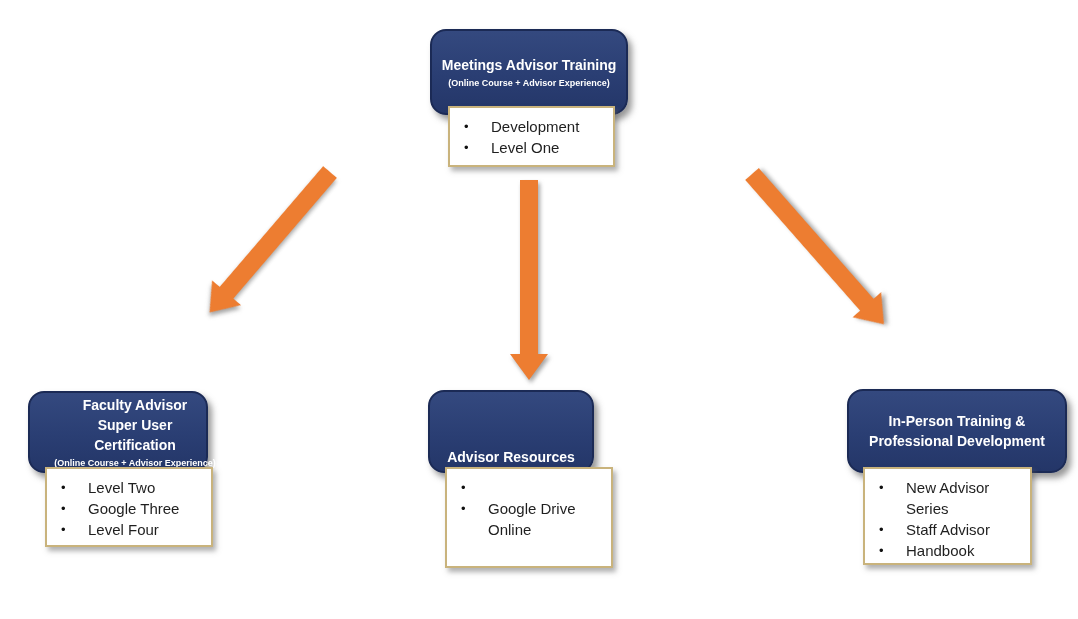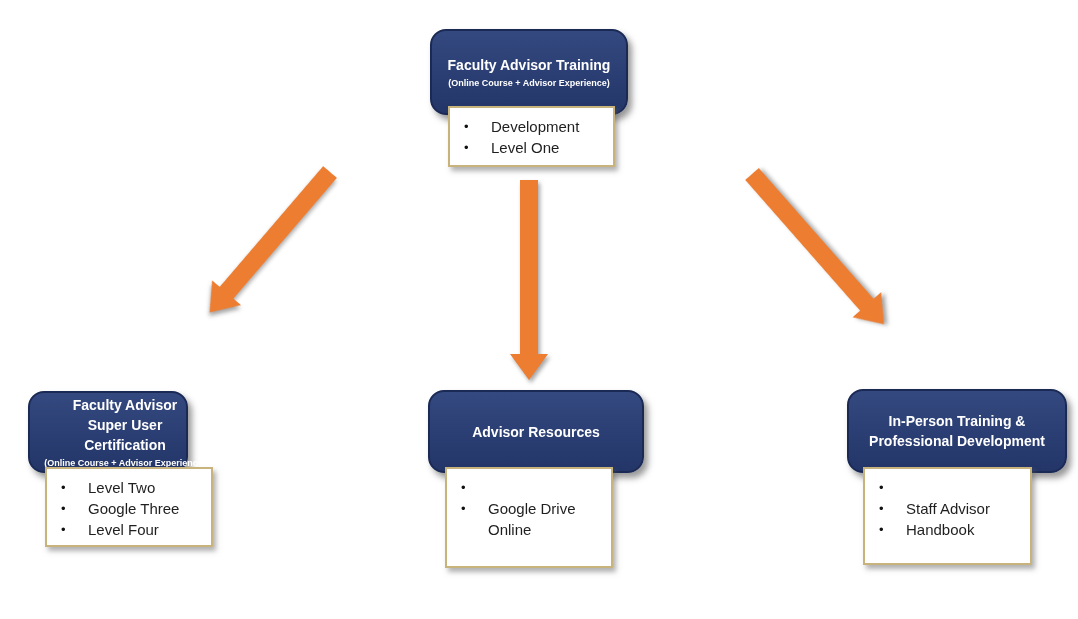--- a/index.html
+++ b/index.html
@@ -75,40 +75,40 @@
     width: 27px;
     font-size: 13px;
     line-height: 21px;
     color: #111111;
   }
   .li-text { flex: 1; padding-right: 4px; }
 
   
   .pos-top-blue     { left: 430px; top: 29px;  width: 198px; height: 86px; }
   .pos-top-list     { left: 448px; top: 106px; width: 167px; height: 61px; }
-  .pos-left-blue    { left: 28px;  top: 391px; width: 160px; height: 82px; padding-left: 40px; }
+  .pos-left-blue    { left: 28px;  top: 391px; width: 180px; height: 82px; padding-left: 40px; }
   .pos-left-list    { left: 45px;  top: 467px; width: 168px; height: 80px; }
-  .pos-center-blue  { left: 428px; top: 390px; width: 216px; height: 83px; }
+  .pos-center-blue  { left: 428px; top: 390px; width: 166px; height: 83px; justify-content: flex-end; }
   .pos-center-list  { left: 445px; top: 467px; width: 168px; height: 101px; }
   .pos-right-blue   { left: 847px; top: 389px; width: 220px; height: 84px; }
   .pos-right-list   { left: 863px; top: 467px; width: 169px; height: 98px; }
 </style>
 </head>
 <body>
 
 <div class="canvas">
 
   <svg class="arrows-layer" viewBox="0 0 1078 619" width="1078" height="619" xmlns="http://www.w3.org/2000/svg">
     <polygon points="-9,0 9,0 9,159 19,159 0,185 -19,159 -9,159" transform="translate(330,172) rotate(40.6)" fill="#ED7D31"></polygon>
     <polygon points="-9,0 9,0 9,174 19,174 0,200 -19,174 -9,174" transform="translate(529,180)" fill="#ED7D31"></polygon>
     <polygon points="-9,0 9,0 9,174 19,174 0,200 -19,174 -9,174" transform="translate(752,174) rotate(-41.3)" fill="#ED7D31"></polygon>
   </svg>
 
   <div class="bluebox pos-top-blue">
-    <div class="node-title">Faculty Advisor Training</div>
+    <div class="node-title">Meetings Advisor Training</div>
     <div class="node-subtitle">(Online Course + Advisor Experience)</div>
   </div>
   <div class="listbox pos-top-list">
     <div class="li">
       <span class="bullet">•</span>
       <span class="li-text">Development</span>
     </div>
     <div class="li">
       <span class="bullet">•</span>
       <span class="li-text">Level One</span>
@@ -146,20 +146,21 @@
       <span class="li-text">Google Drive Online</span>
     </div>
   </div>
 
   <div class="bluebox pos-right-blue">
     <div class="node-title">In-Person Training &amp; Professional Development</div>
   </div>
   <div class="listbox pos-right-list">
     <div class="li">
       <span class="bullet">•</span>
+      <span class="li-text">New Advisor Series</span>
     </div>
     <div class="li">
       <span class="bullet">•</span>
       <span class="li-text">Staff Advisor</span>
     </div>
     <div class="li">
       <span class="bullet">•</span>
       <span class="li-text">Handbook</span>
     </div>
   </div>

